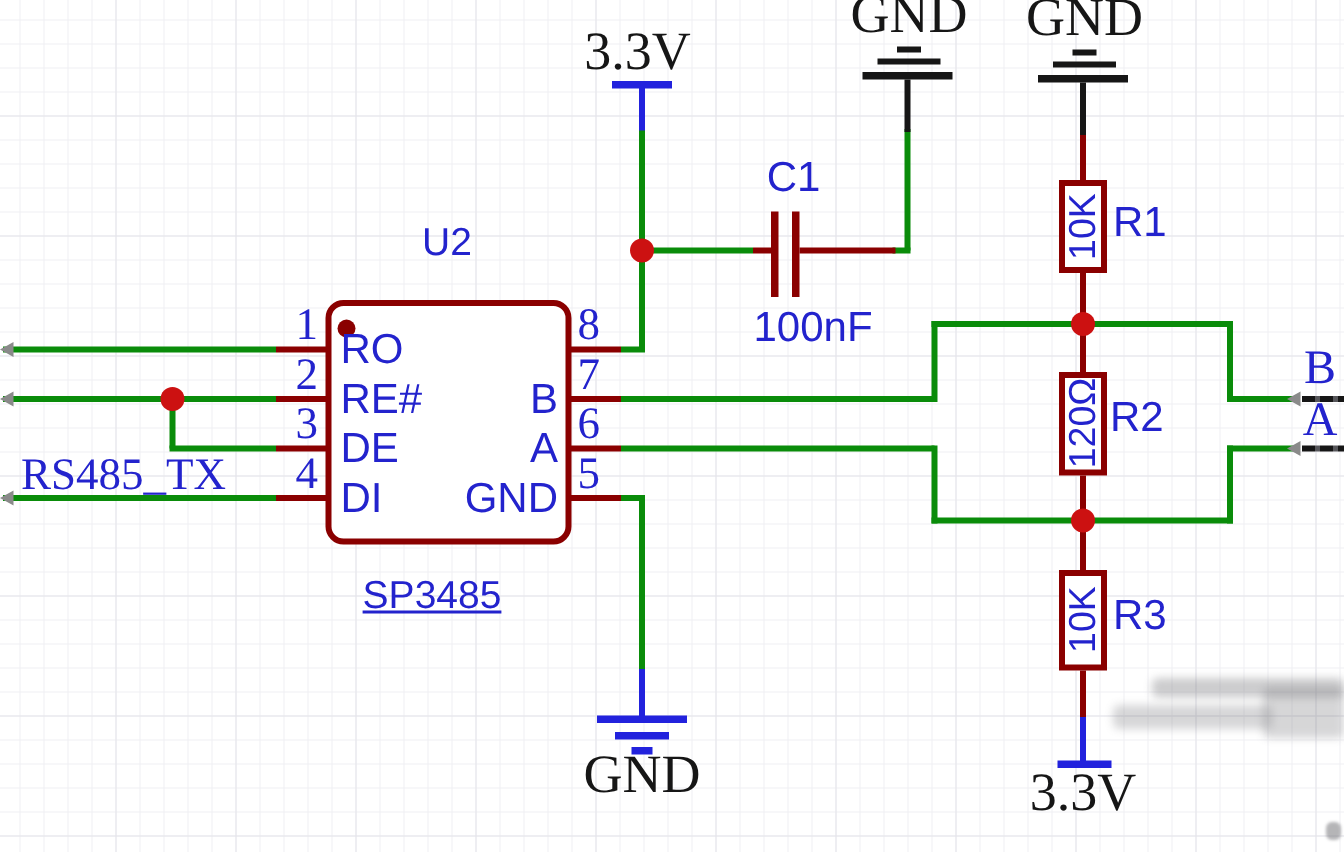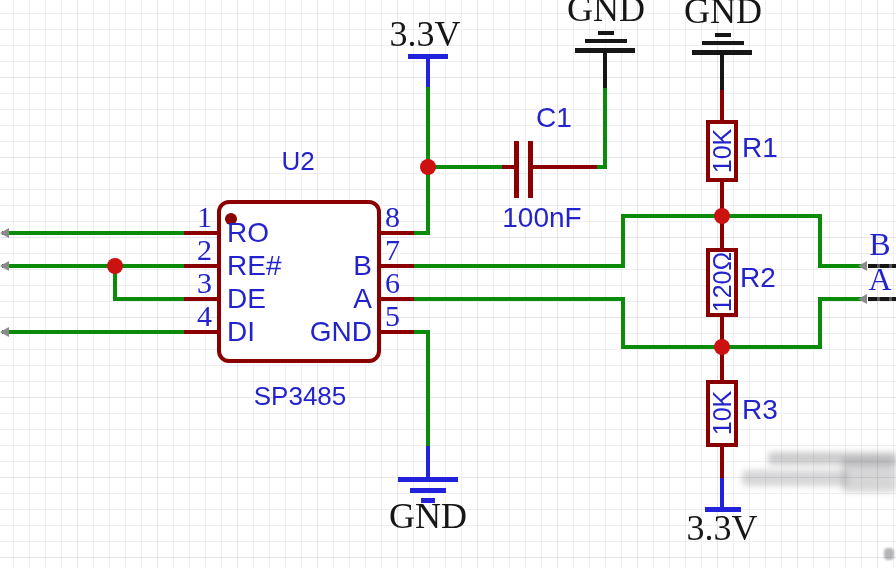--- a/index.html
+++ b/index.html
@@ -129,43 +129,44 @@
   </div>
 
   <div class="dot" style="left:107px;top:258px;"></div>
   <div class="dot" style="left:420px;top:159px;"></div>
   <div class="dot" style="left:714px;top:208px;"></div>
   <div class="dot" style="left:714px;top:339px;"></div>
 
   <div class="icbody"></div>
   <div class="pin1dot" style="left:225px;top:213px;"></div>
   <div class="t blue sans s26 ctr" style="left:266px;top:148px;width:64px;">U2</div>
-  <div class="t blue sans s26 ctr" style="left:238px;top:383px;width:124px;">SP3485</div>
+  <div class="t blue sans s26 ctr" style="left:226px;top:383px;width:124px;text-decoration:underline;">SP3485</div>
 
   <div class="t blue serif s30 rgt" style="left:162px;top:201px;width:50px;">1</div>
   <div class="t blue serif s30 rgt" style="left:162px;top:234px;width:50px;">2</div>
   <div class="t blue serif s30 rgt" style="left:162px;top:267px;width:50px;">3</div>
   <div class="t blue serif s30 rgt" style="left:162px;top:300px;width:50px;">4</div>
 
   <div class="t blue serif s30" style="left:385px;top:201px;width:50px;">8</div>
   <div class="t blue serif s30" style="left:385px;top:234px;width:50px;">7</div>
   <div class="t blue serif s30" style="left:385px;top:267px;width:50px;">6</div>
   <div class="t blue serif s30" style="left:385px;top:300px;width:50px;">5</div>
 
   <div class="t blue sans s28" style="left:227px;top:218px;">RO</div>
   <div class="t blue sans s28" style="left:227px;top:251px;">RE#</div>
   <div class="t blue sans s28" style="left:227px;top:284px;">DE</div>
   <div class="t blue sans s28" style="left:227px;top:317px;">DI</div>
 
   <div class="t blue sans s28 rgt" style="left:280px;top:251px;width:92px;">B</div>
   <div class="t blue sans s28 rgt" style="left:280px;top:284px;width:92px;">A</div>
   <div class="t blue sans s28 rgt" style="left:280px;top:317px;width:92px;">GND</div>
 
-
-  <div class="t blue sans s28 ctr" style="left:524px;top:103px;width:60px;text-align:center;">C1</div>
+  <div class="t blue serif s30" style="left:14px;top:301px;">RS485_TX</div>
+
+  <div class="t blue sans s28 ctr" style="left:499px;top:103px;width:60px;text-align:center;">C1</div>
   <div class="t blue sans s28 ctr" style="left:494px;top:203px;width:96px;">100nF</div>
 
   <div class="res" style="left:706px;top:120px;height:62px;"></div>
   <div class="rv" style="left:680px;top:137px;">10K</div>
   <div class="t blue sans s28" style="left:742px;top:133px;">R1</div>
 
   <div class="res" style="left:706px;top:248px;height:69px;"></div>
   <div class="rv" style="left:680px;top:268px;">120Ω</div>
   <div class="t blue sans s28" style="left:740px;top:263px;">R2</div>
 

